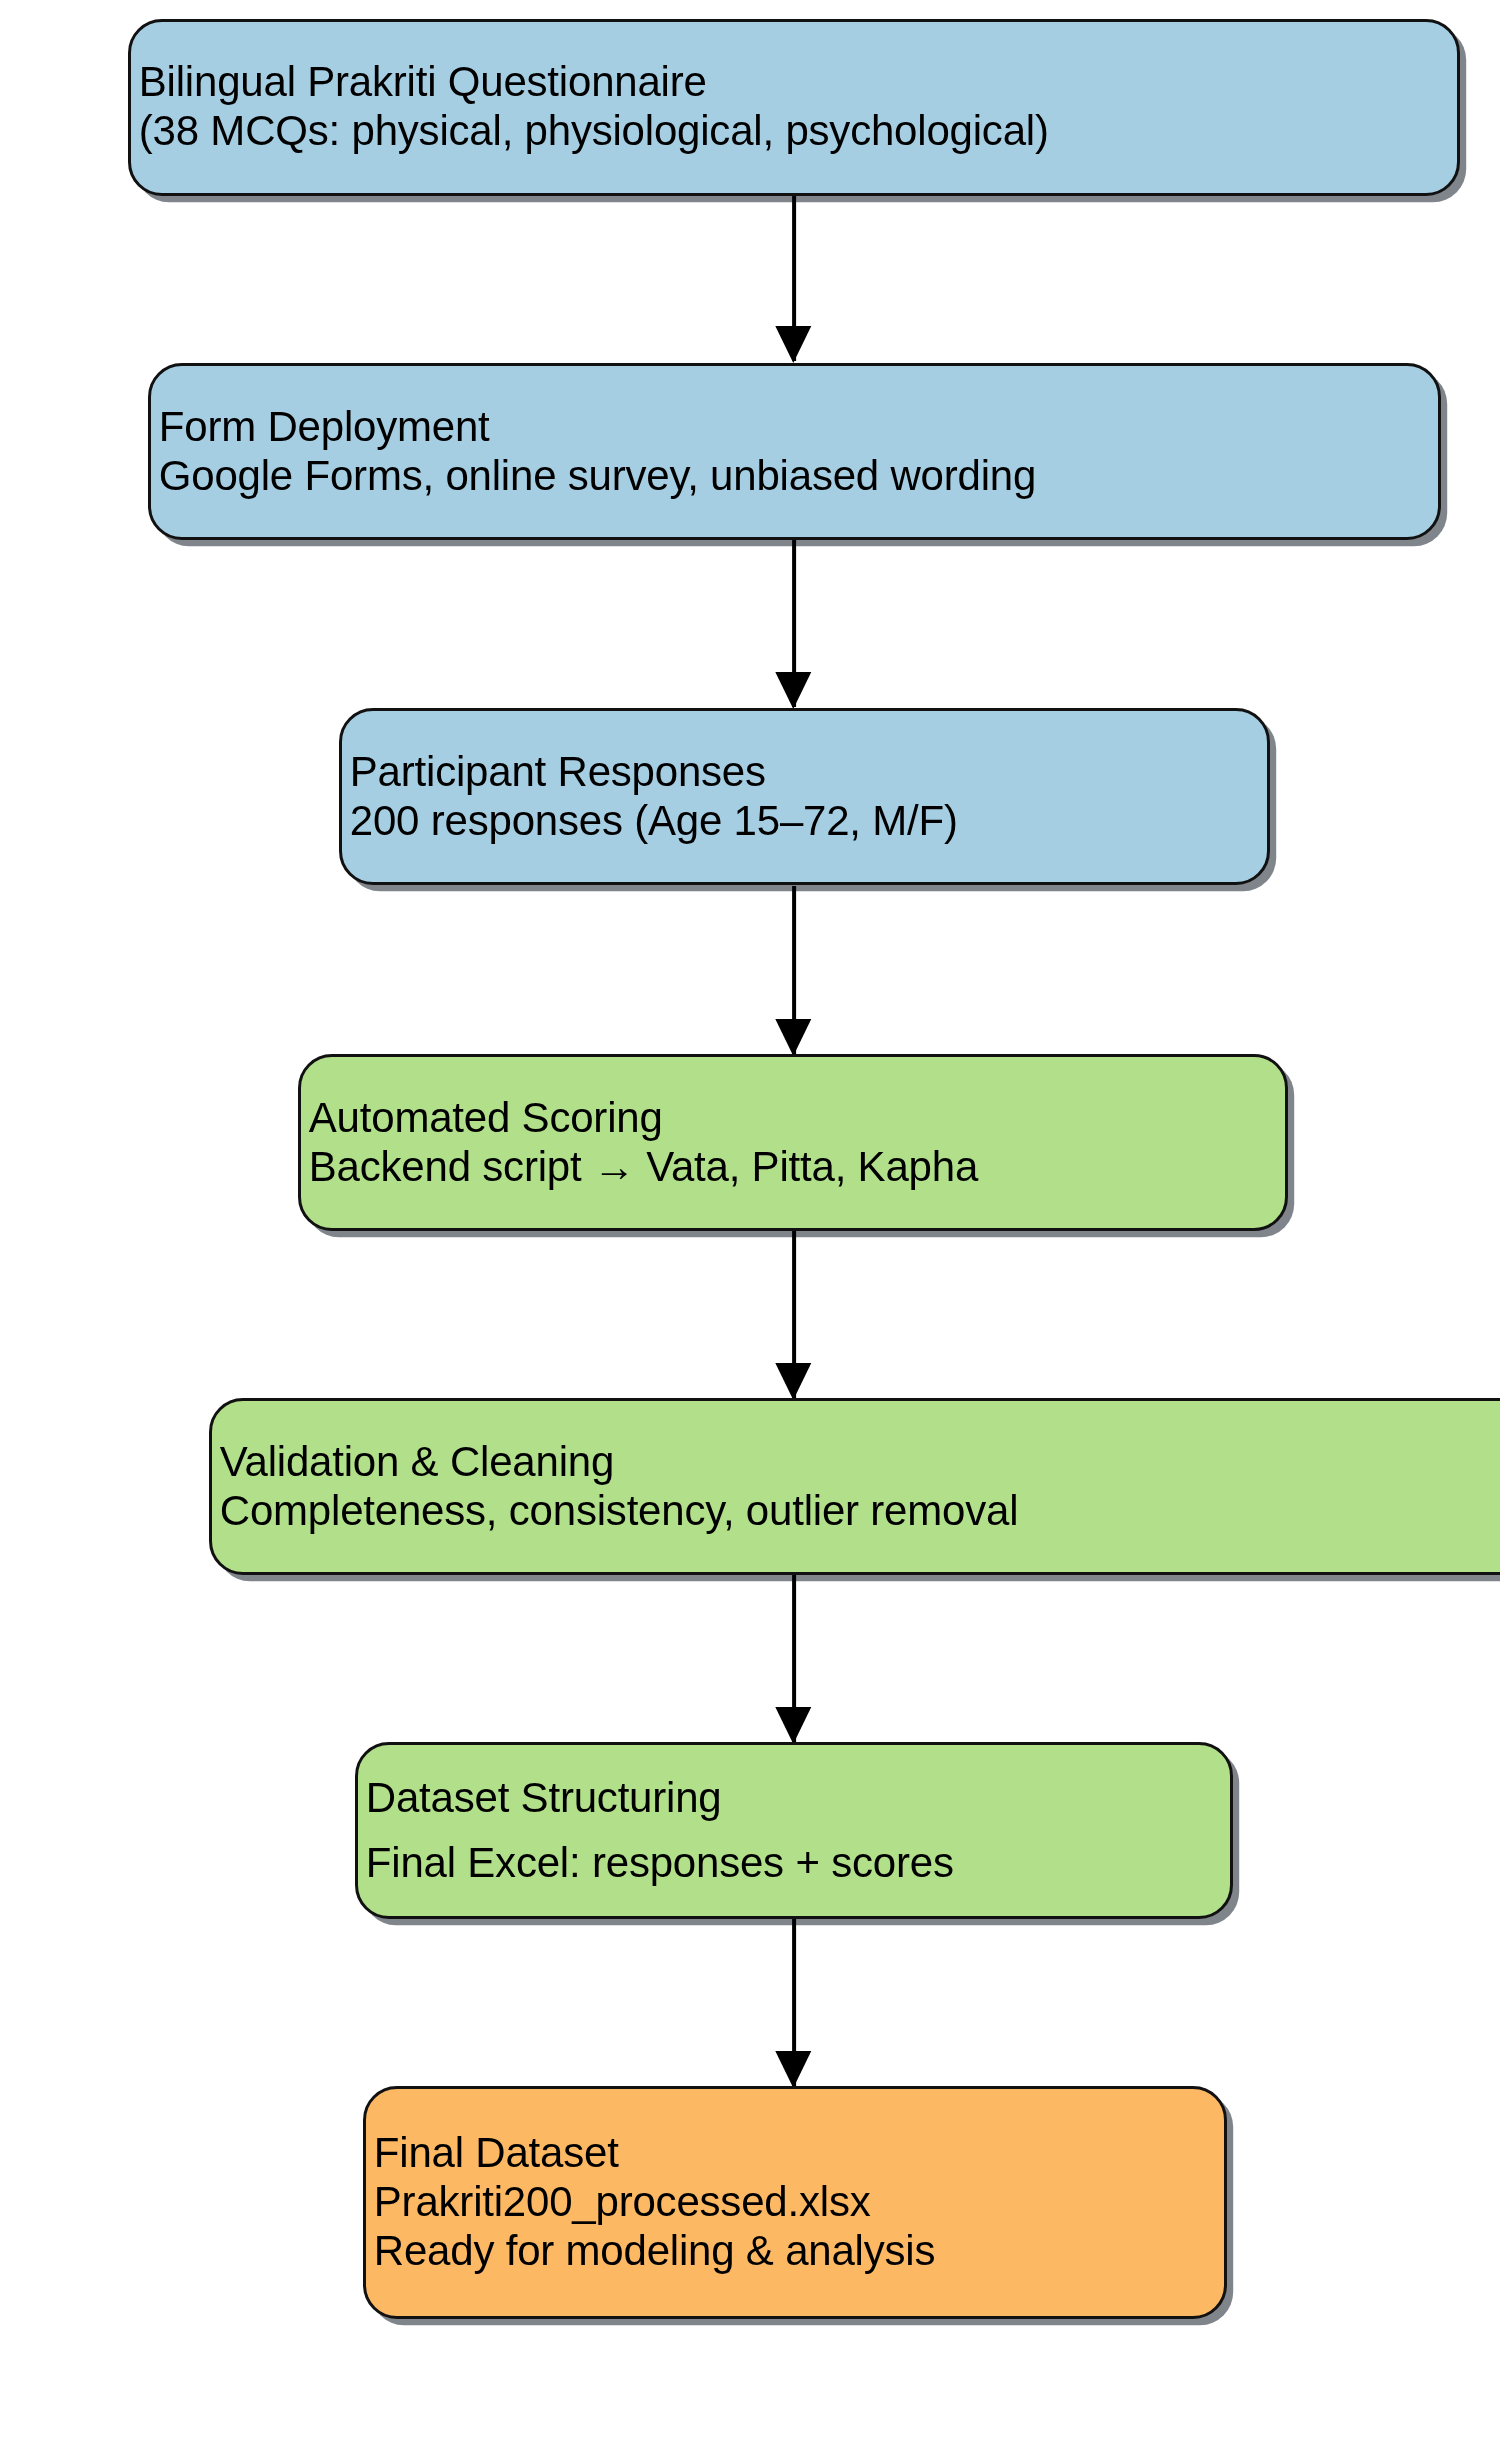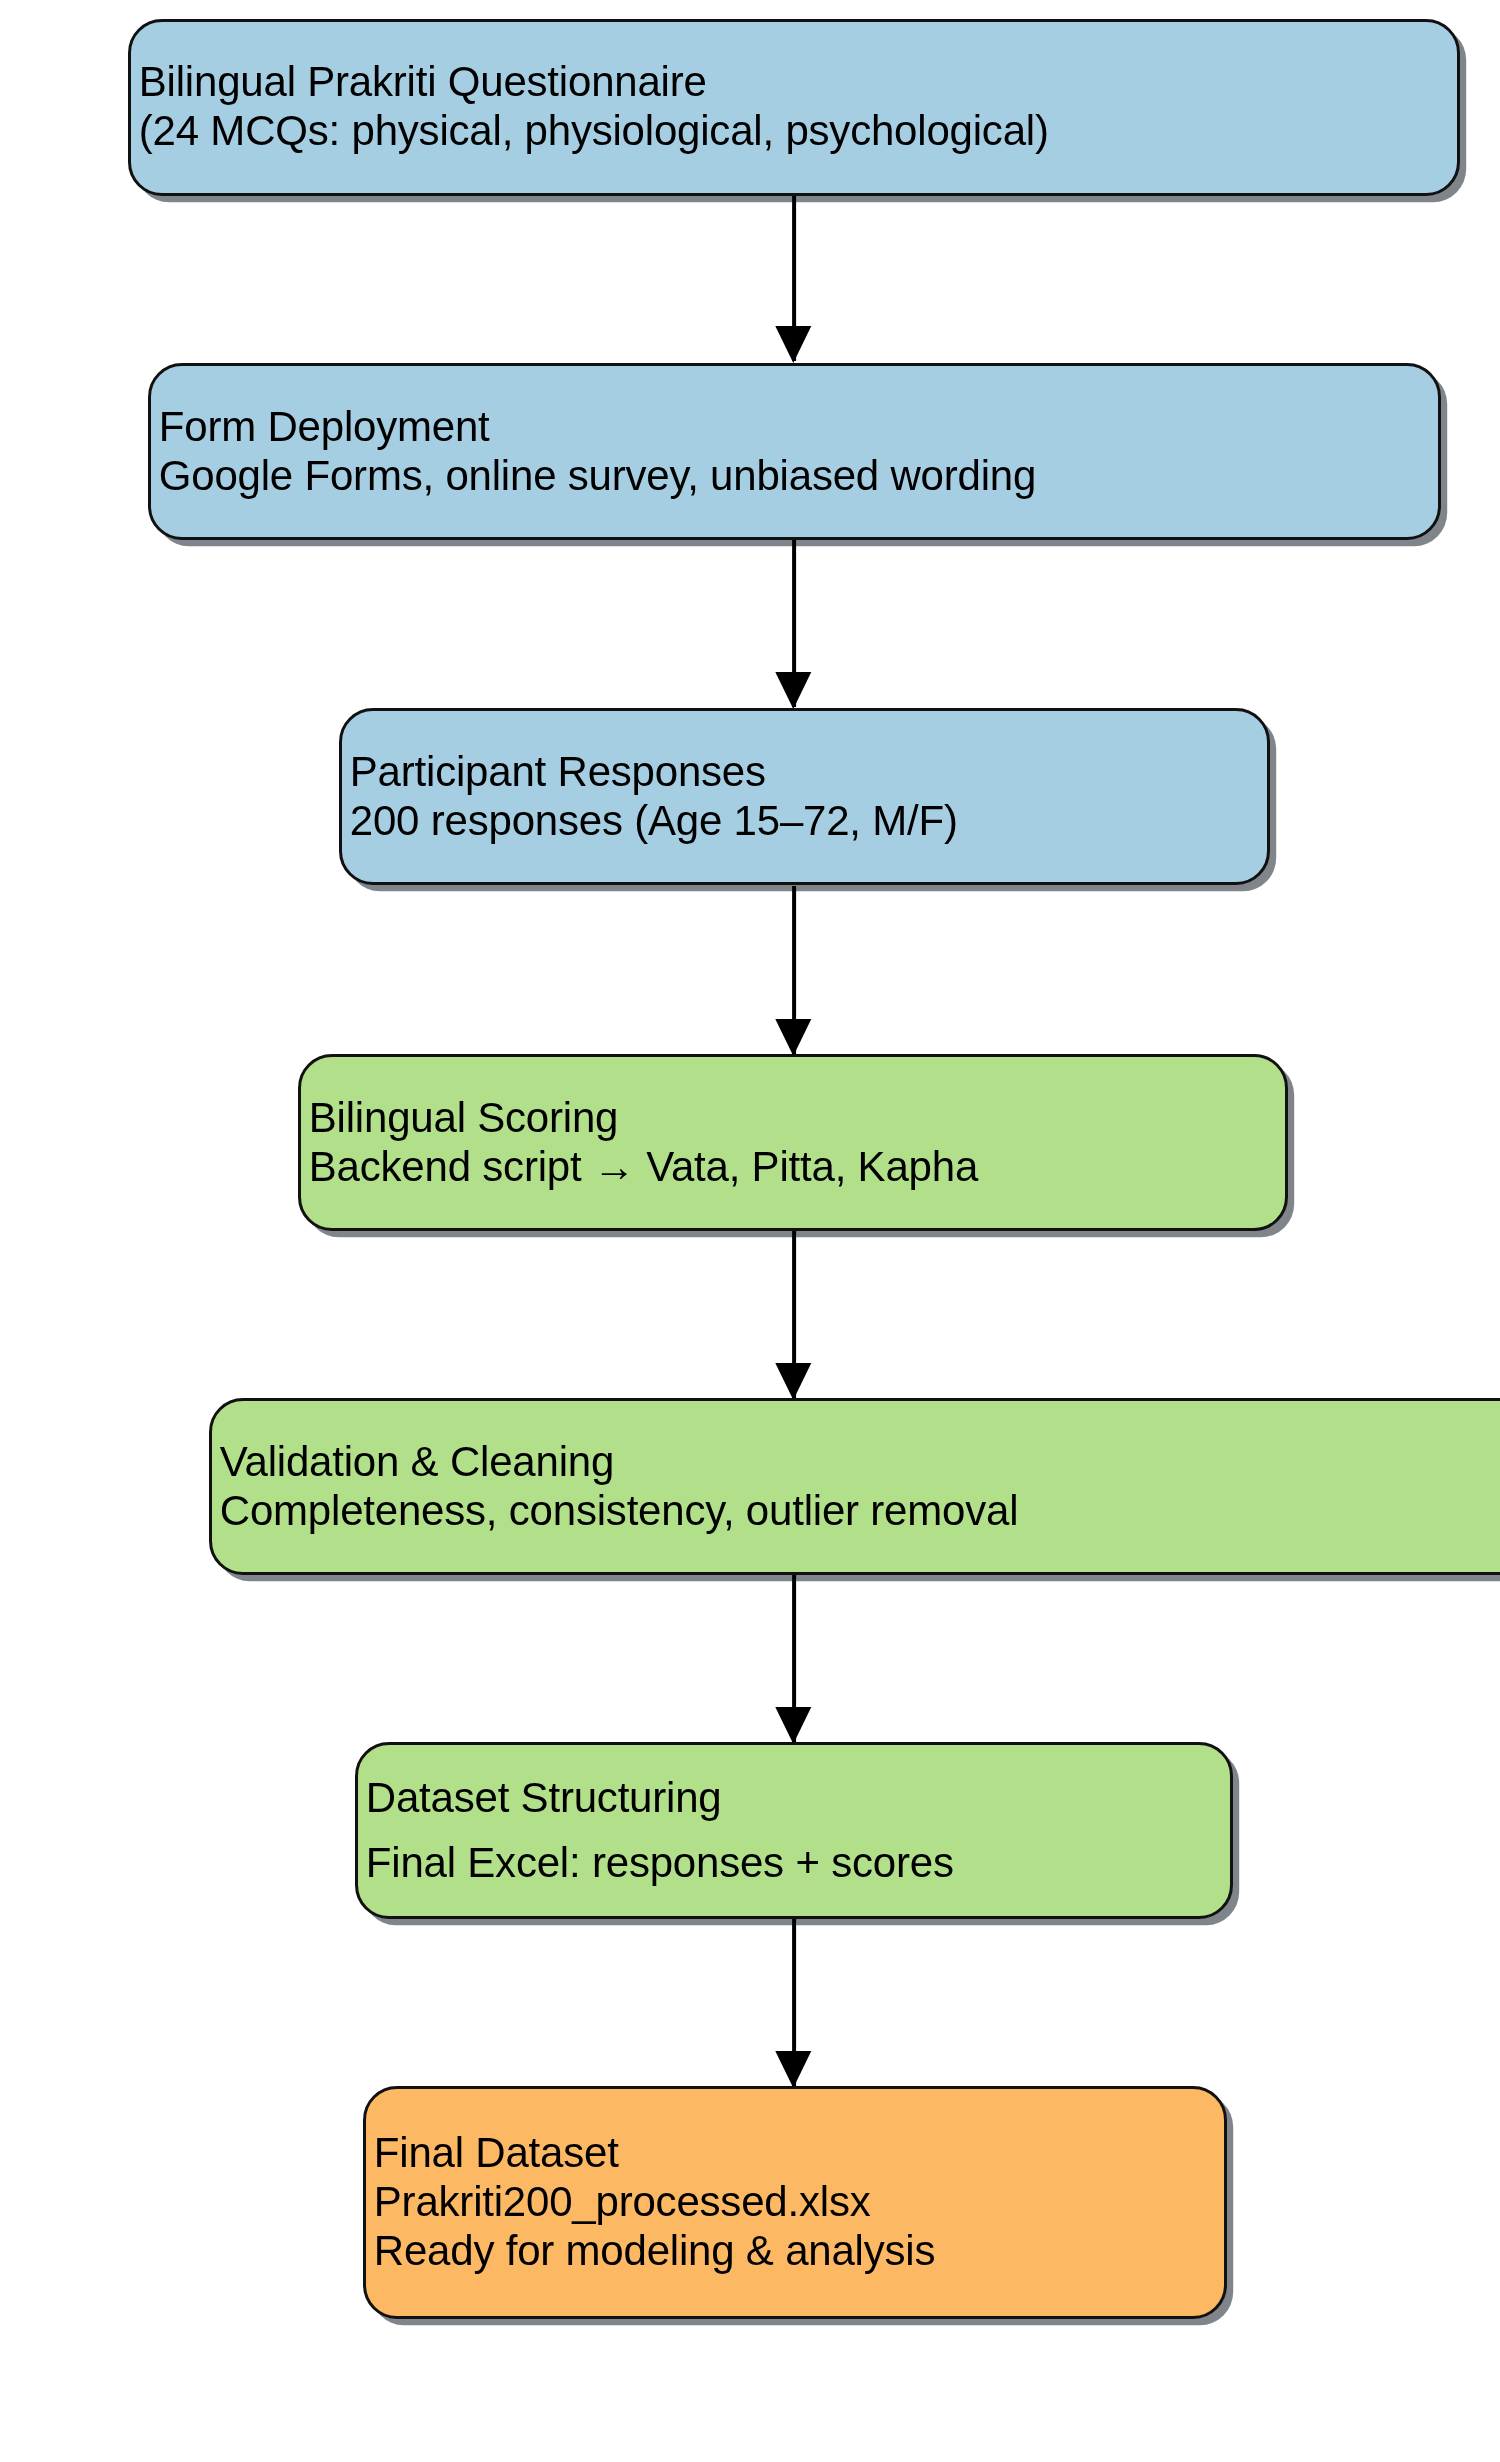--- a/index.html
+++ b/index.html
@@ -70,21 +70,21 @@
     transform: translateX(-18.7px);
   }
 </style>
 </head>
 <body>
 
 <div id="flowchart">
 
   <div class="node fill-blue" style="left:128px; top:18.7px; width:1332px; height:177px;">
     <span class="line">Bilingual Prakriti Questionnaire</span>
-    <span class="line">(24 MCQs: physical, physiological, psychological)</span>
+    <span class="line">(38 MCQs: physical, physiological, psychological)</span>
   </div>
 
   <div class="connector" style="left:794px; top:196px; height:165px;">
     <span class="stem"></span>
     <span class="head"></span>
   </div>
 
   <div class="node fill-blue" style="left:148px; top:363px; width:1293px; height:177px;">
     <span class="line">Form Deployment</span>
     <span class="line">Google Forms, online survey, unbiased wording</span>
@@ -99,21 +99,21 @@
     <span class="line">Participant Responses</span>
     <span class="line">200 responses (Age 15–72, M/F)</span>
   </div>
 
   <div class="connector" style="left:794px; top:886px; height:168px;">
     <span class="stem"></span>
     <span class="head"></span>
   </div>
 
   <div class="node fill-green" style="left:298px; top:1054px; width:990px; height:177px;">
-    <span class="line">Bilingual Scoring</span>
+    <span class="line">Automated Scoring</span>
     <span class="line">Backend script → Vata, Pitta, Kapha</span>
   </div>
 
   <div class="connector" style="left:794px; top:1231px; height:167px;">
     <span class="stem"></span>
     <span class="head"></span>
   </div>
 
   <div class="node fill-green" style="left:209px; top:1398px; width:1342px; height:177px;">
     <span class="line">Validation &amp; Cleaning</span>

